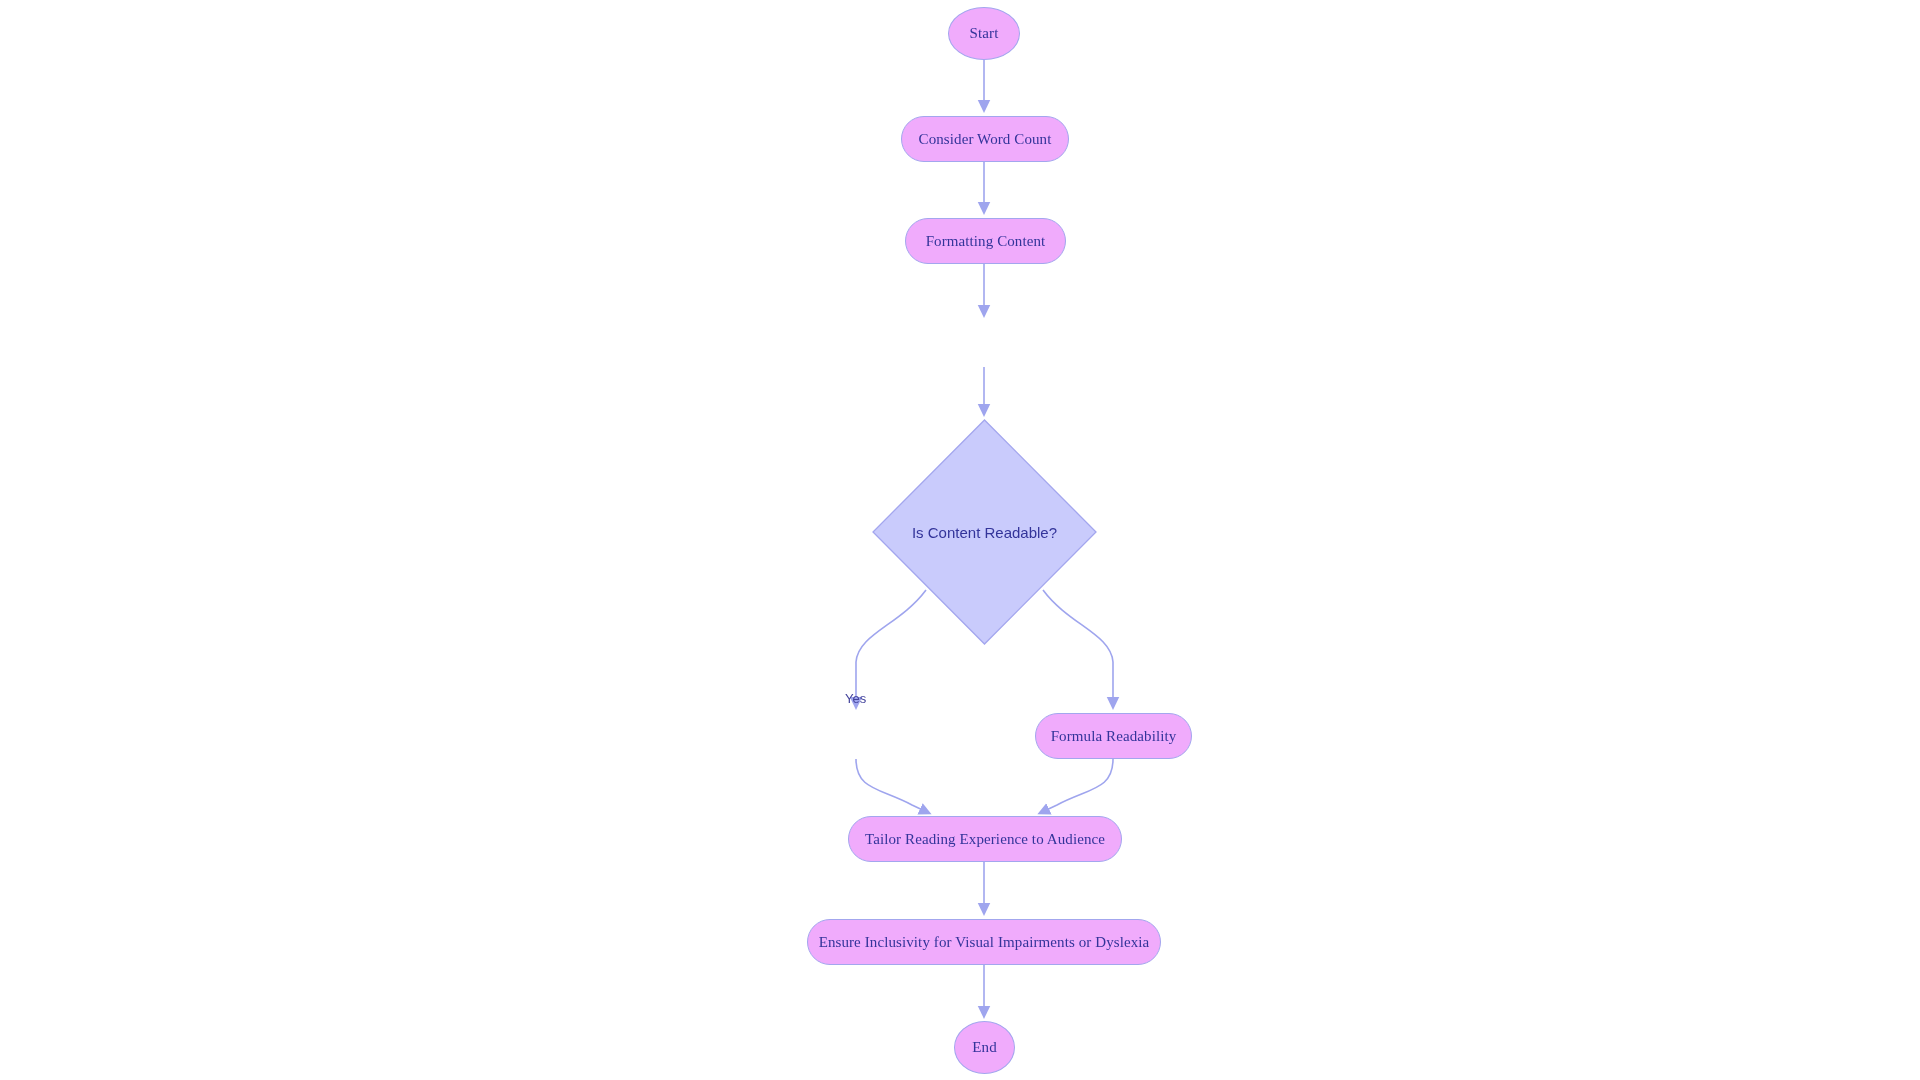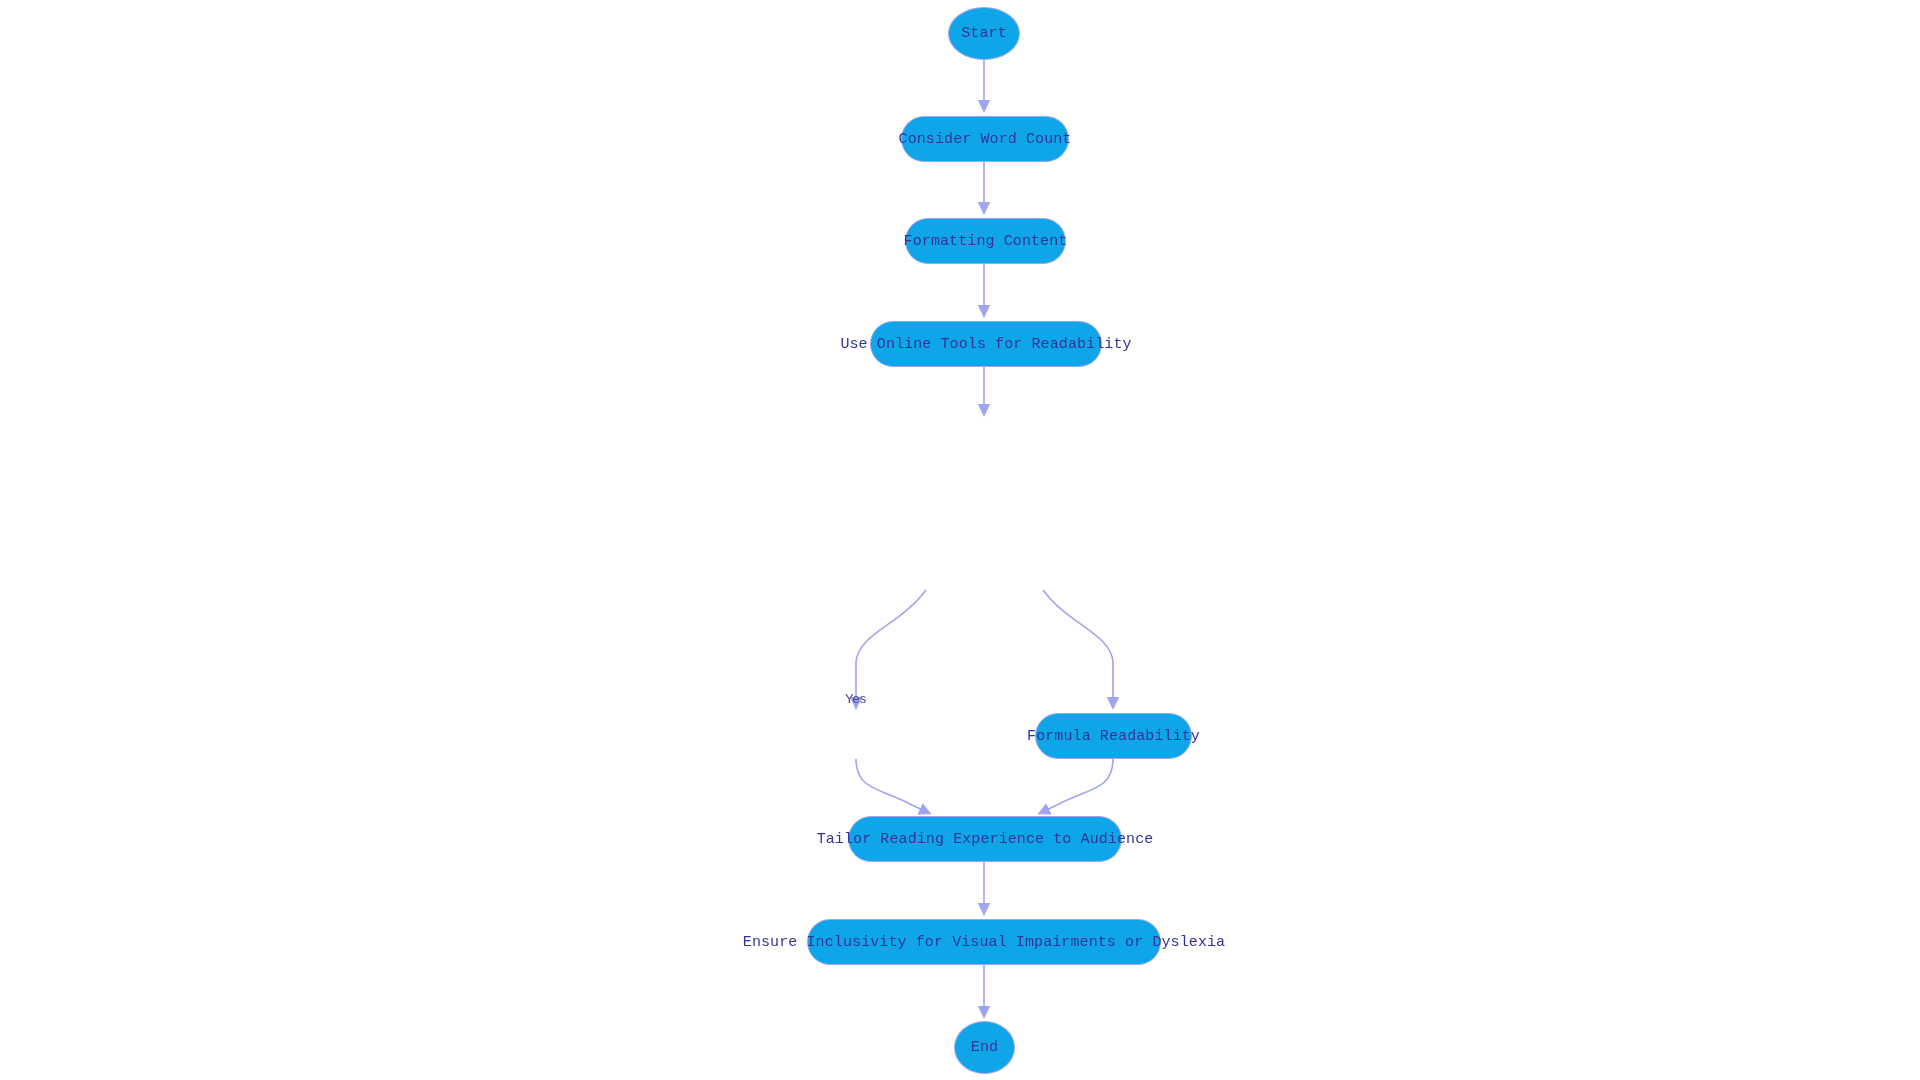--- a/index.html
+++ b/index.html
@@ -25,24 +25,24 @@
     width: 1920px;
     height: 1080px;
     pointer-events: none;
   }
   .node {
     position: absolute;
     box-sizing: border-box;
     display: flex;
     align-items: center;
     justify-content: center;
-    background: #0ea5e9;
+    background: #f0abfc;
     border: 1.3px solid #a3a6ee;
     color: #33349a;
-    font-family: Liberation Mono, monospace;
+    font-family: Liberation Serif, serif;
     font-size: 15px;
     letter-spacing: 0.1px;
     white-space: nowrap;
     user-select: none;
   }
   .node.rounded {
     border-radius: 999px;
   }
   .node.terminal {
     border-radius: 50%;
@@ -119,24 +119,27 @@
   </div>
 
   <div class="node rounded" style="left:901px; top:116px; width:168px; height:46px;">
     <span class="node-label">Consider Word Count</span>
   </div>
 
   <div class="node rounded" style="left:905px; top:218px; width:161px; height:46px;">
     <span class="node-label">Formatting Content</span>
   </div>
 
-  <div class="node rounded" style="left:870px; top:321px; width:232px; height:46px;">
-    <span class="node-label">Use Online Tools for Readability</span>
+
+  <div class="decision" style="left:872px; top:419px; width:225px; height:226px;">
+    <svg class="diamond-shape" viewBox="0 0 225 226" preserveAspectRatio="none" xmlns="http://www.w3.org/2000/svg">
+      <polygon points="112.5,1 224,113 112.5,225 1,113" fill="#c9cbfc" stroke="#a3a6ee" stroke-width="1.3"></polygon>
+    </svg>
+    <span class="decision-label">Is Content Readable?</span>
   </div>
-
 
   <div class="edge-label" style="left:845px; top:663px;">
     <span>Yes</span>
   </div>
 
   <div class="edge-label" style="left:1102px; top:684px;">
     <span>No</span>
   </div>
 
 

